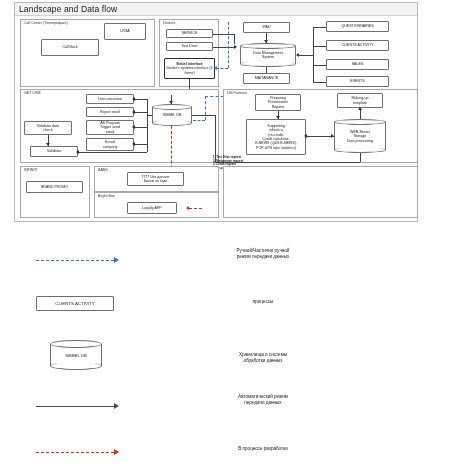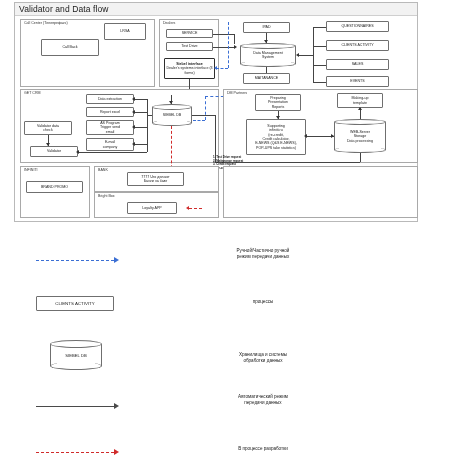--- a/index.html
+++ b/index.html
@@ -108,21 +108,21 @@
   .leg-cyl .top{top:0;}
   .leg-cyl .bot{bottom:0;border-top:none;background:transparent;}
   .leg-cyl .lbl{position:absolute;left:0;right:0;top:50%;transform:translateY(-50%);text-align:center;font-size:4.2px;color:#1a1a1a;}
 </style>
 </head>
 <body>
 
 <div id="stage">
 
   <div class="diagram-frame"></div>
-  <div class="diagram-title">Validator and Data flow</div>
+  <div class="diagram-title">Landscape and Data flow</div>
 
   <div class="panel" style="left:20px;top:19px;width:135px;height:68px;">
     <span class="panel-label">Call Center (Телепрефакс)</span>
   </div>
   <div class="box" style="left:41px;top:39px;width:58px;height:17px;">
     <span>Call Back</span>
   </div>
   <div class="box" style="left:104px;top:23px;width:42px;height:17px;">
     <span>LRSA</span>
   </div>

